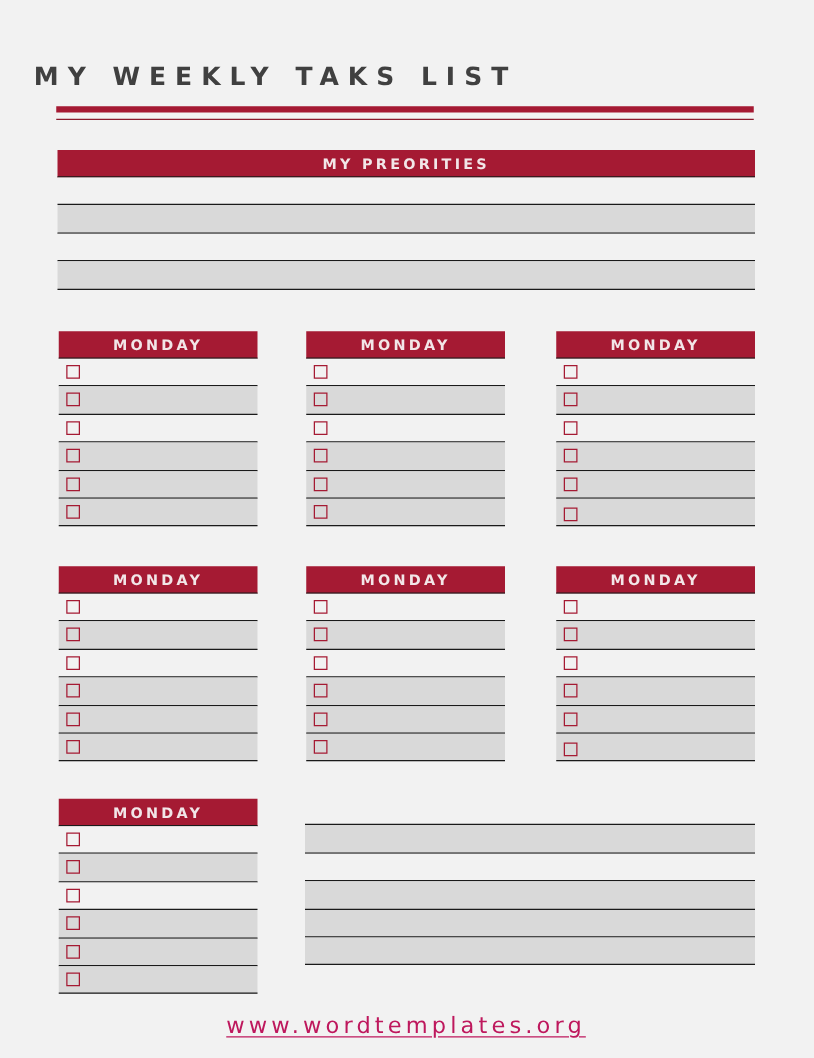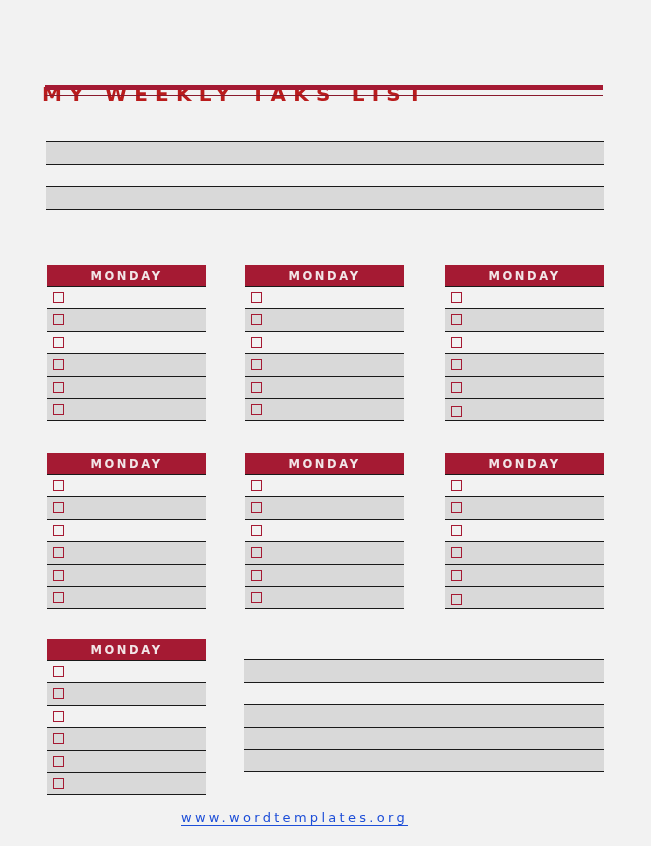--- a/index.html
+++ b/index.html
@@ -5,24 +5,24 @@
   * { box-sizing: border-box; margin: 0; padding: 0; }
   html, body {
     width: 651px; height: 846px;
     background: #F2F2F2;
     font-family: "DejaVu Sans", sans-serif;
     overflow: hidden;
   }
   .page { position: relative; width: 651px; height: 846px; background: #F2F2F2; }
 
   .title {
-    position: absolute; left: 42px; top: 49px;
+    position: absolute; left: 27px; top: 49px;
     font-family: "DejaVu Sans", sans-serif;
     font-weight: bold; font-size: 20px; letter-spacing: 7.2px;
-    color: #b91c1c; white-space: nowrap; margin-top: 33px;
+    color: #404040; white-space: nowrap;
   }
   .rule-thick {
     position: absolute; left: 45px; top: 85px; width: 558px; height: 5px;
     background: #A51A33;
   }
   .rule-thin {
     position: absolute; left: 45px; top: 95px; width: 558px; height: 1px;
     background: #8a1a2c;
   }
 
@@ -48,37 +48,38 @@
     position: absolute; left: 6px; top: 5px;
     width: 11px; height: 11px;
     border: 1.5px solid #A51A33;
     background: transparent;
     cursor: pointer;
   }
 
   .footer {
     position: absolute; left: 181px; top: 810px;
     font-family: "DejaVu Sans", sans-serif;
-    font-size: 13px; letter-spacing: 3.3px;
-    color: #1d4ed8;
+    font-size: 18px; letter-spacing: 3.3px;
+    color: #be185d;
     text-decoration: underline;
     text-underline-offset: 3px;
     white-space: nowrap;
   }
 </style>
 </head>
 <body>
 
 <div class="page">
 
   <div class="title">MY WEEKLY TAKS LIST</div>
   <div class="rule-thick"></div>
   <div class="rule-thin"></div>
 
   <div class="block" style="left:46px; top:120px; width:558px;">
+    <div class="block-header">MY PREORITIES</div>
     <div class="row white"></div>
     <div class="row gray"></div>
     <div class="row white"></div>
     <div class="row gray"></div>
   </div>
 
   <div class="block" style="left:47px; top:265px; width:159px;">
     <div class="block-header">MONDAY</div>
     <div class="row white">
         <span class="checkbox"></span>

